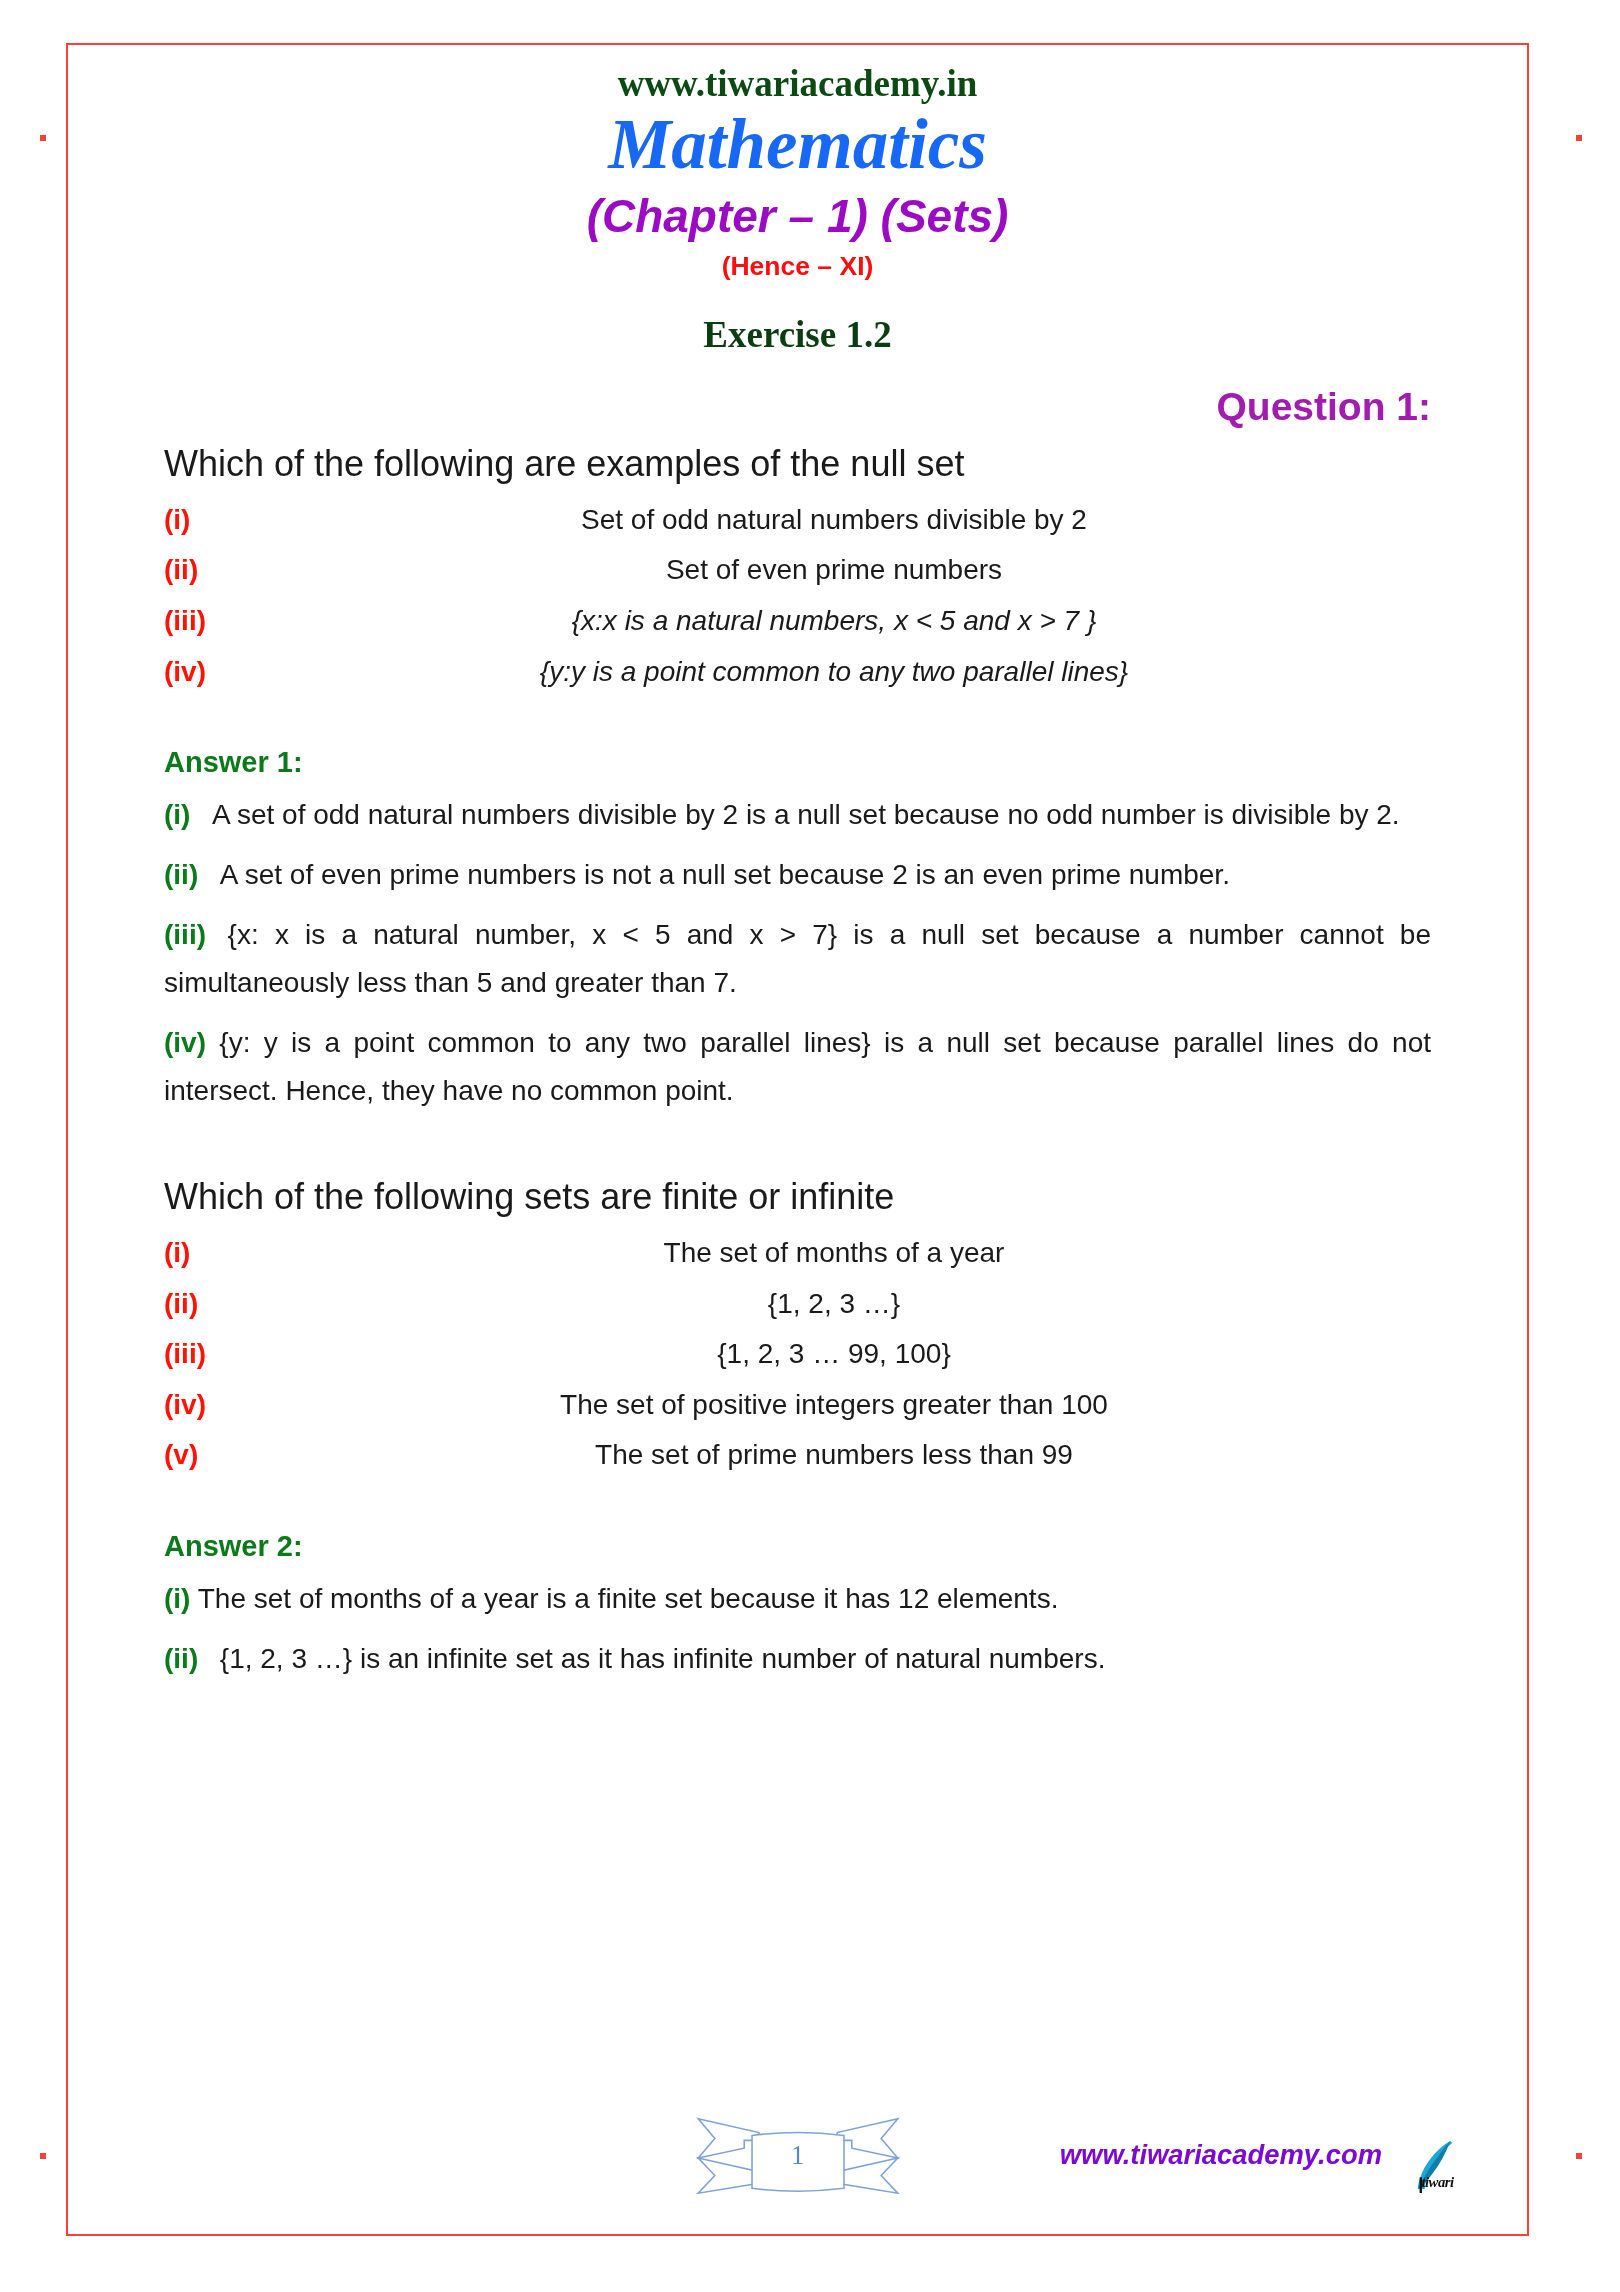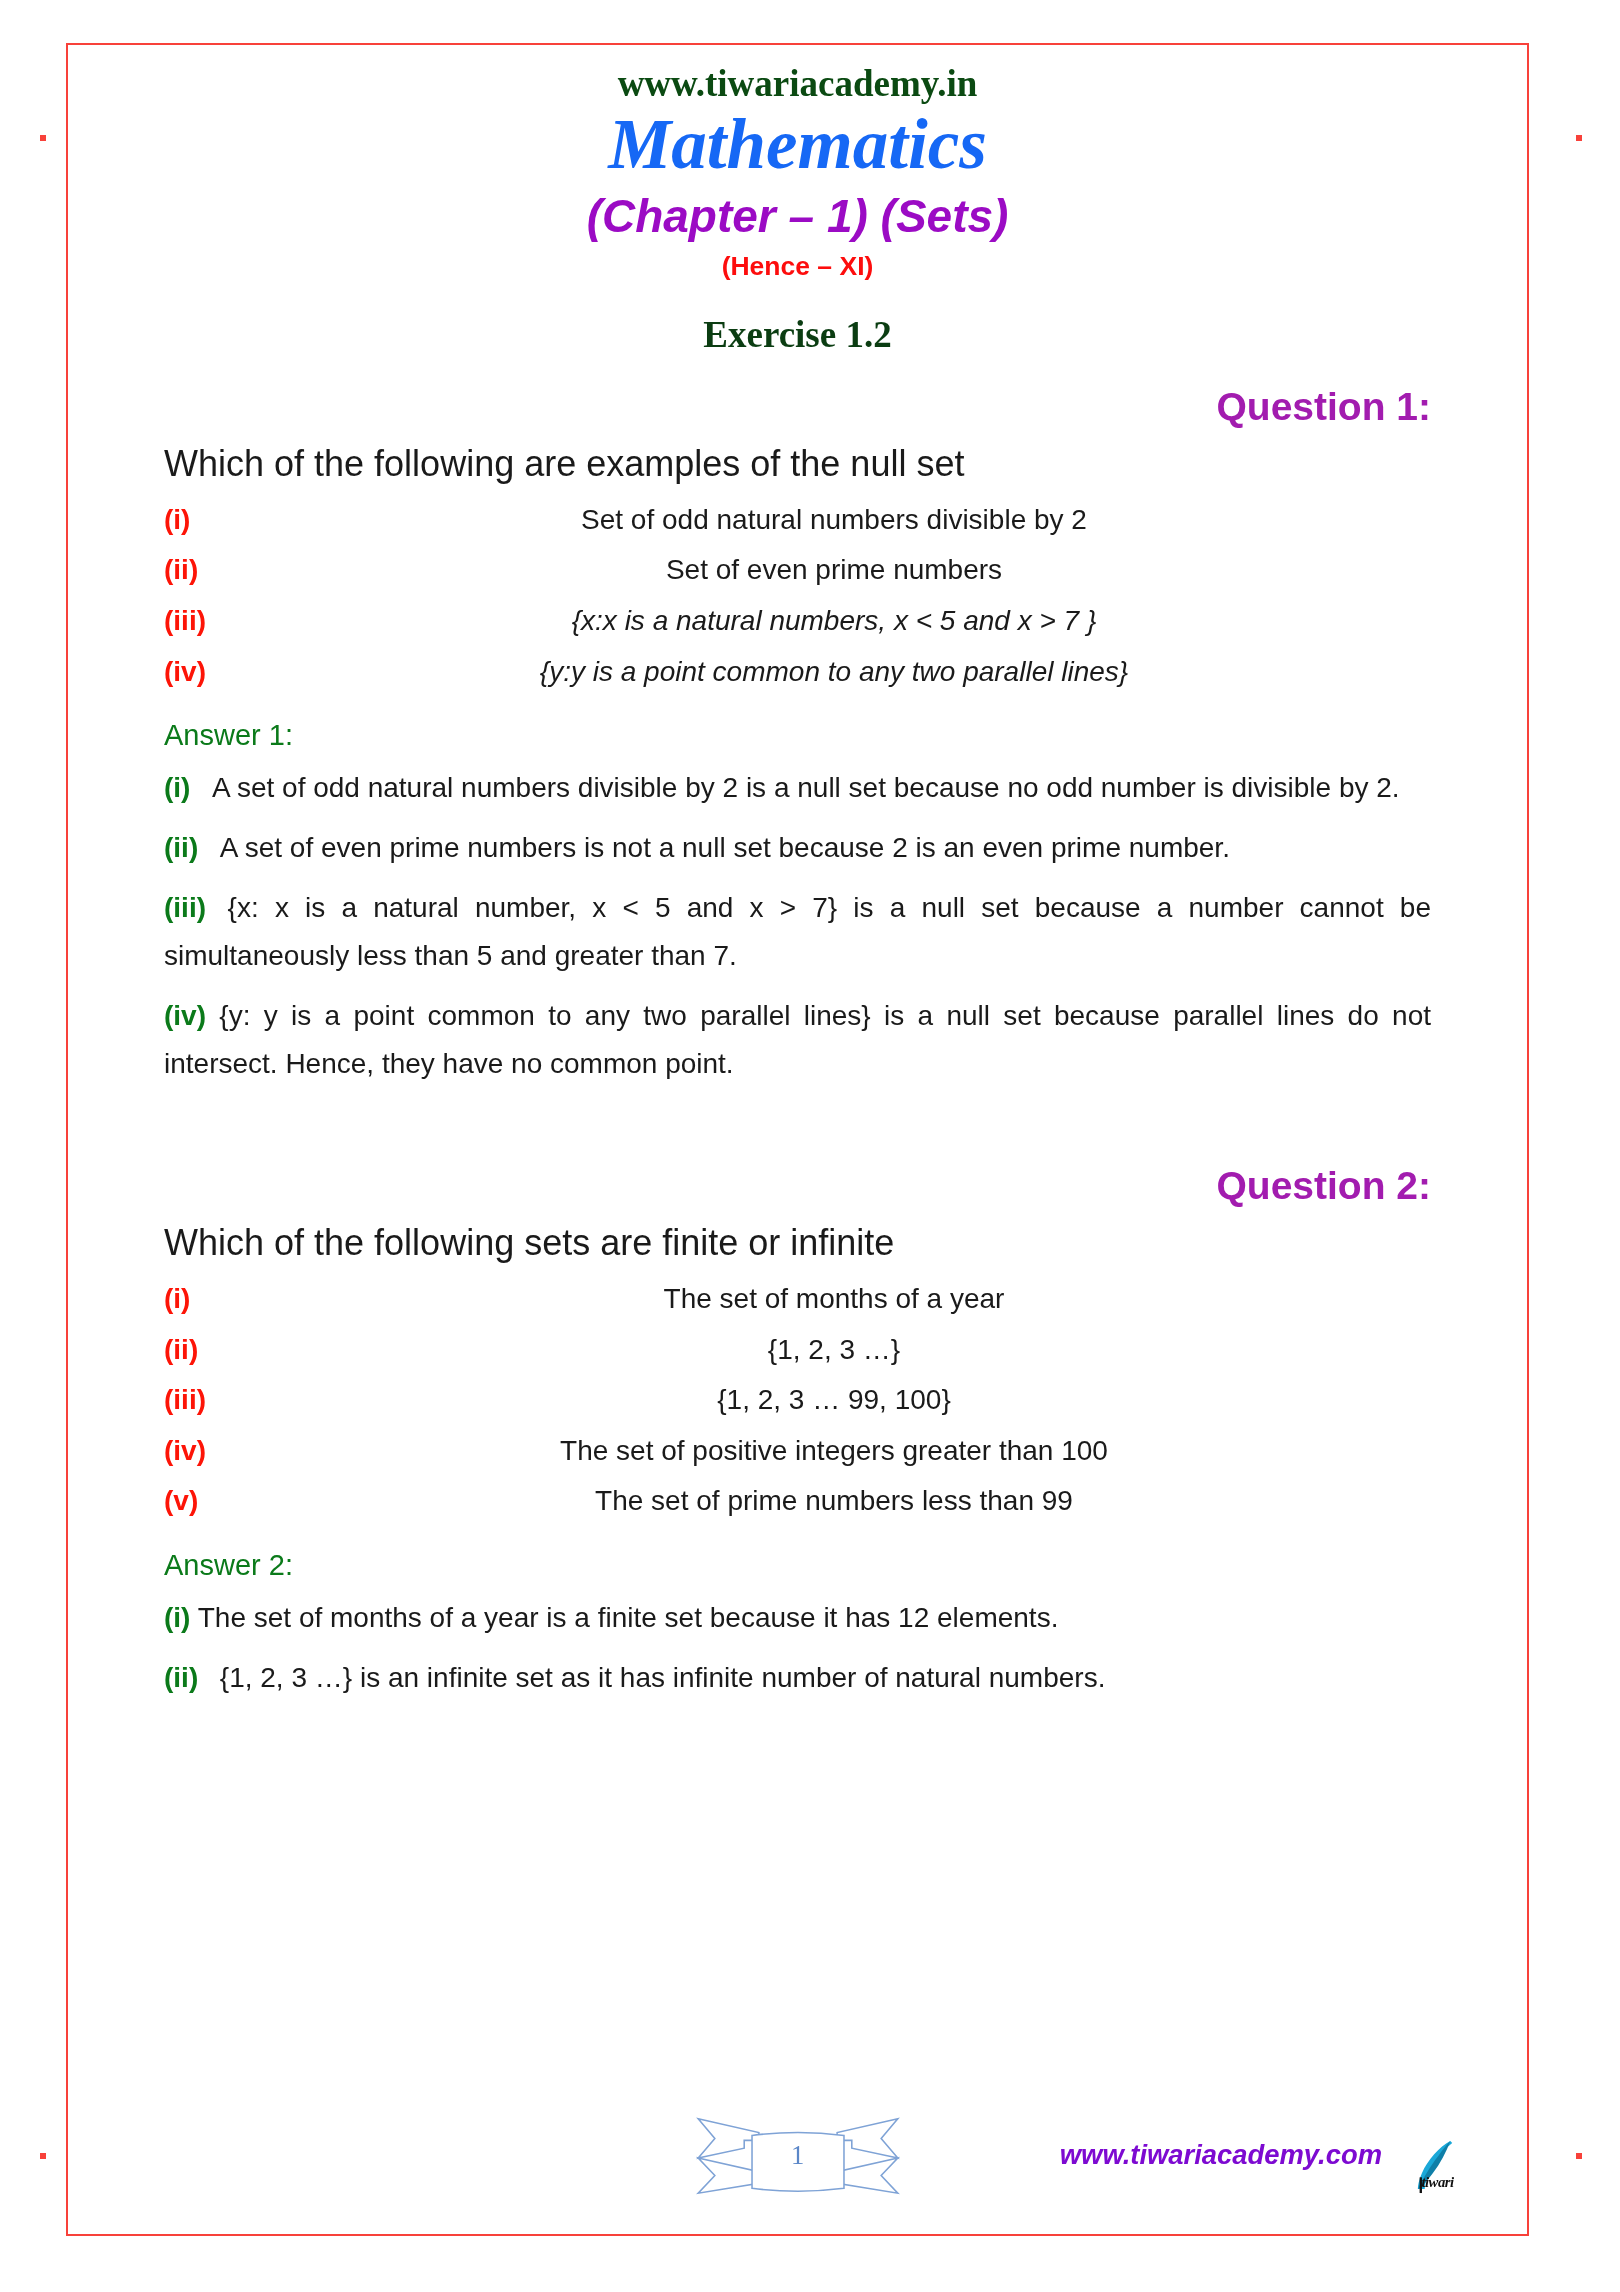--- a/index.html
+++ b/index.html
@@ -111,23 +111,23 @@
   .q-head {
     color: #a21caf;
     font-weight: bold;
     font-size: 39px;
     margin-top: 29px;
     margin-bottom: 7.8px;
     text-align: right;
   }
   .a-head {
     color: #0b7a1a;
-    font-weight: normal;
+    font-weight: bold;
     font-size: 29px;
-    margin-top: 28px;
+    margin-top: 55px;
     margin-bottom: 7.8px;
   }
   .plain-line {
     color: #1a1a1a;
     font-size: 36px;
     line-height: 1.42;
     margin: 8.8px 0;
   }
   .item-line {
     display: flex;
@@ -269,21 +269,20 @@
     </div>
     <div class="ans-para">
       <span class="marker">(iii)</span><span class="gap"></span><span>{x: x is a natural number, x &lt; 5 and x &gt; 7} is a null set because a number cannot be simultaneously less than 5 and greater than 7.</span>
     </div>
     <div class="ans-para">
       <span class="marker">(iv)</span> <span>{y: y is a point common to any two parallel lines} is a null set because parallel lines do not intersect. Hence, they have no common point.</span>
     </div>
 
     <div class="spacer-md"></div>
 
-    <div class="q-head">Question 2:</div>
     <div class="plain-line">Which of the following sets are finite or infinite</div>
 
     <div class="item-line">
       <span class="marker red">(i)</span>
       <span class="body">The set of months of a year</span>
     </div>
     <div class="item-line">
       <span class="marker red">(ii)</span>
       <span class="body">{1, 2, 3 …}</span>
     </div>

